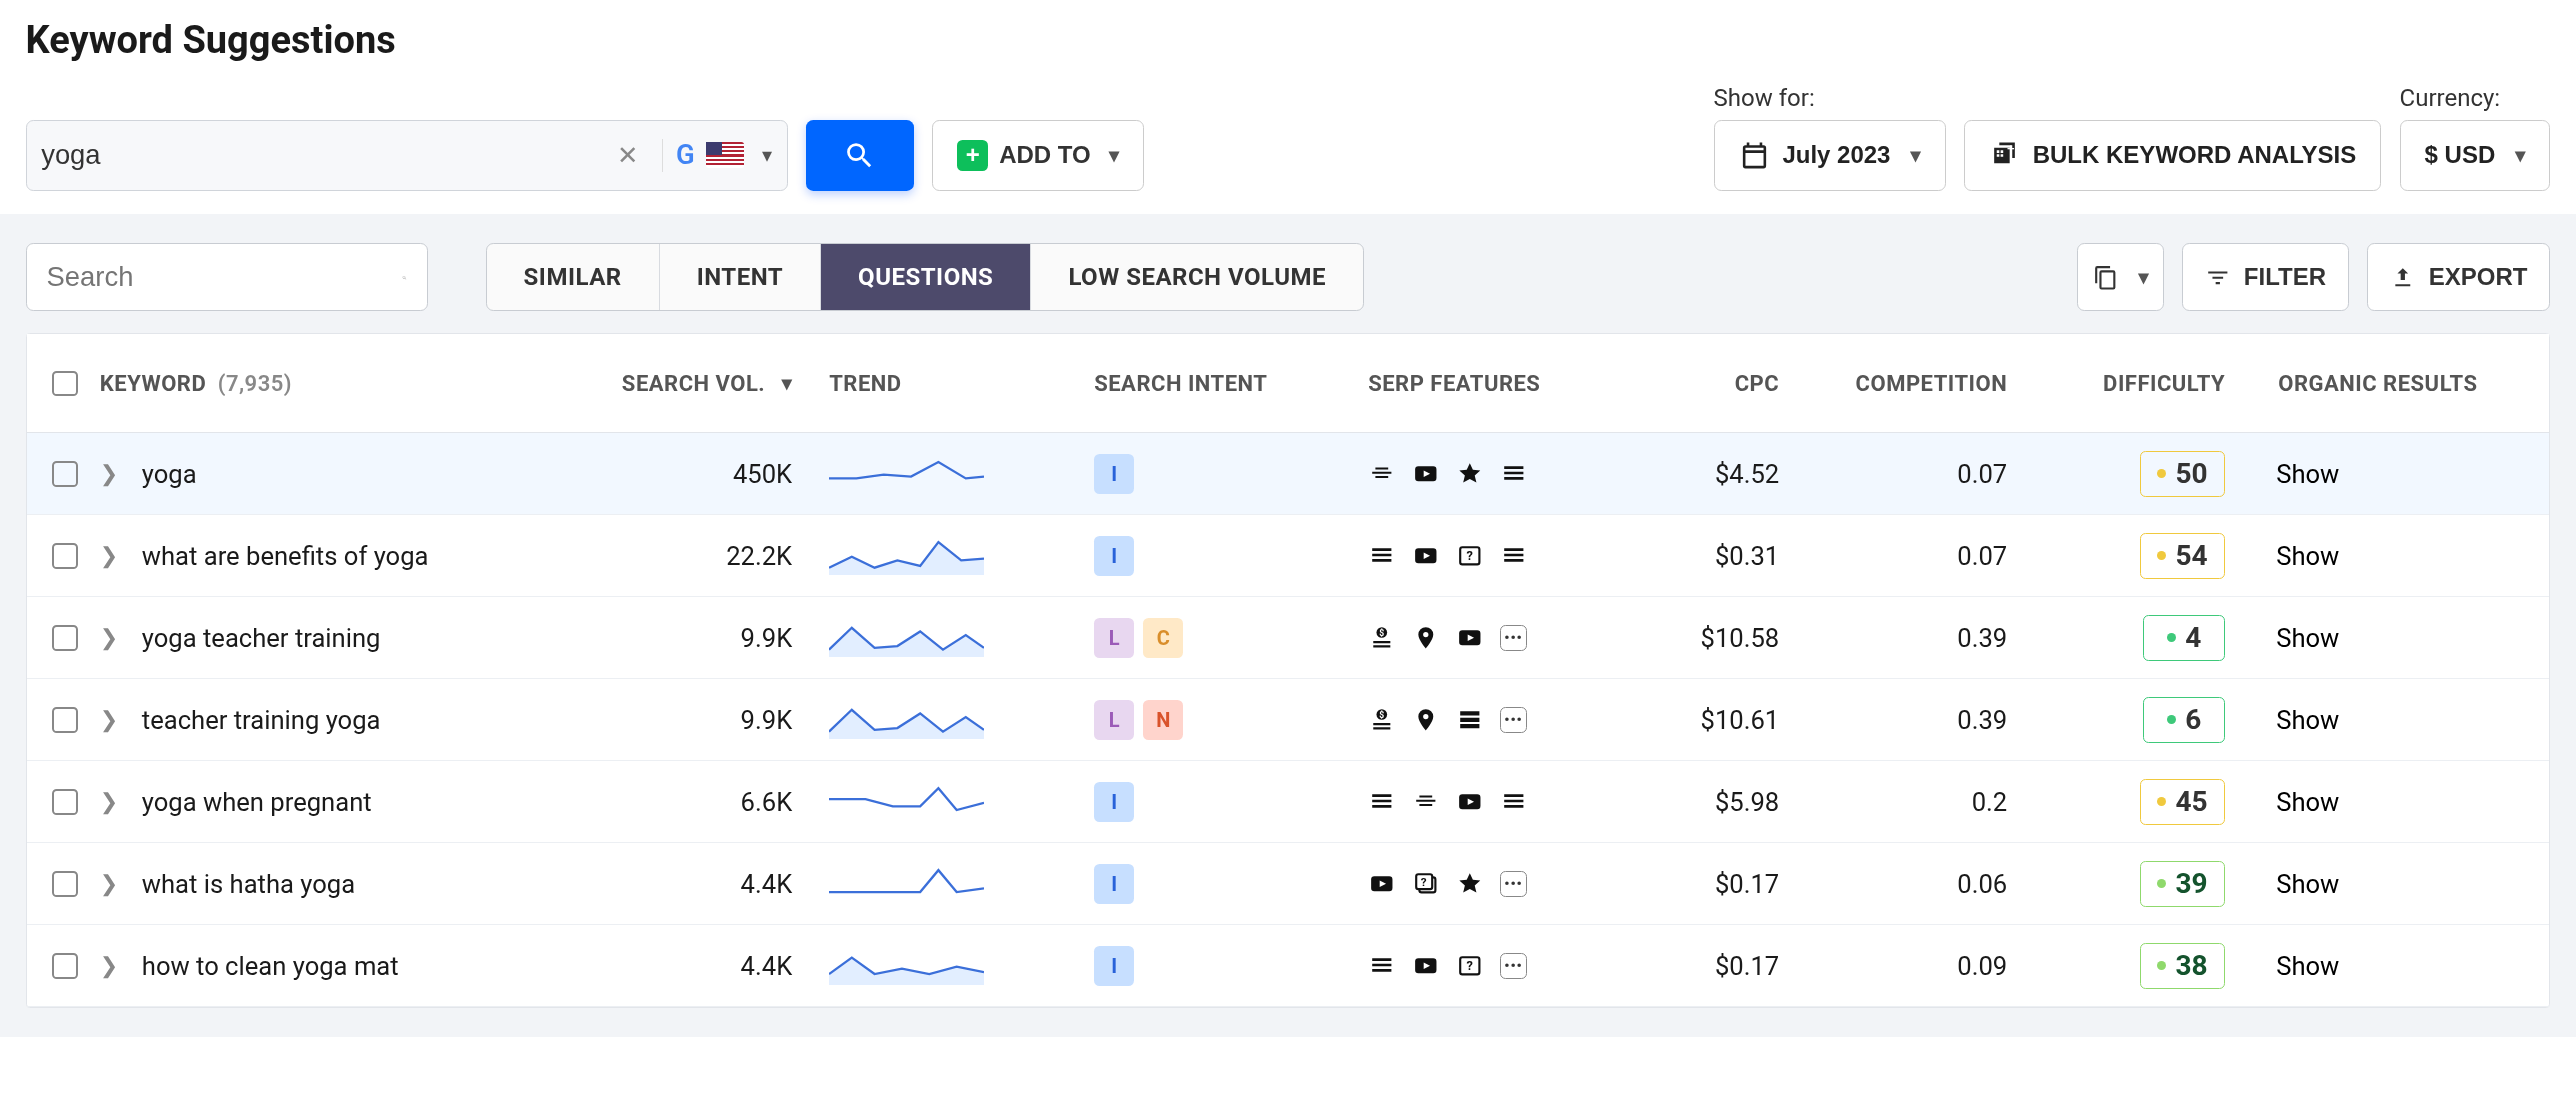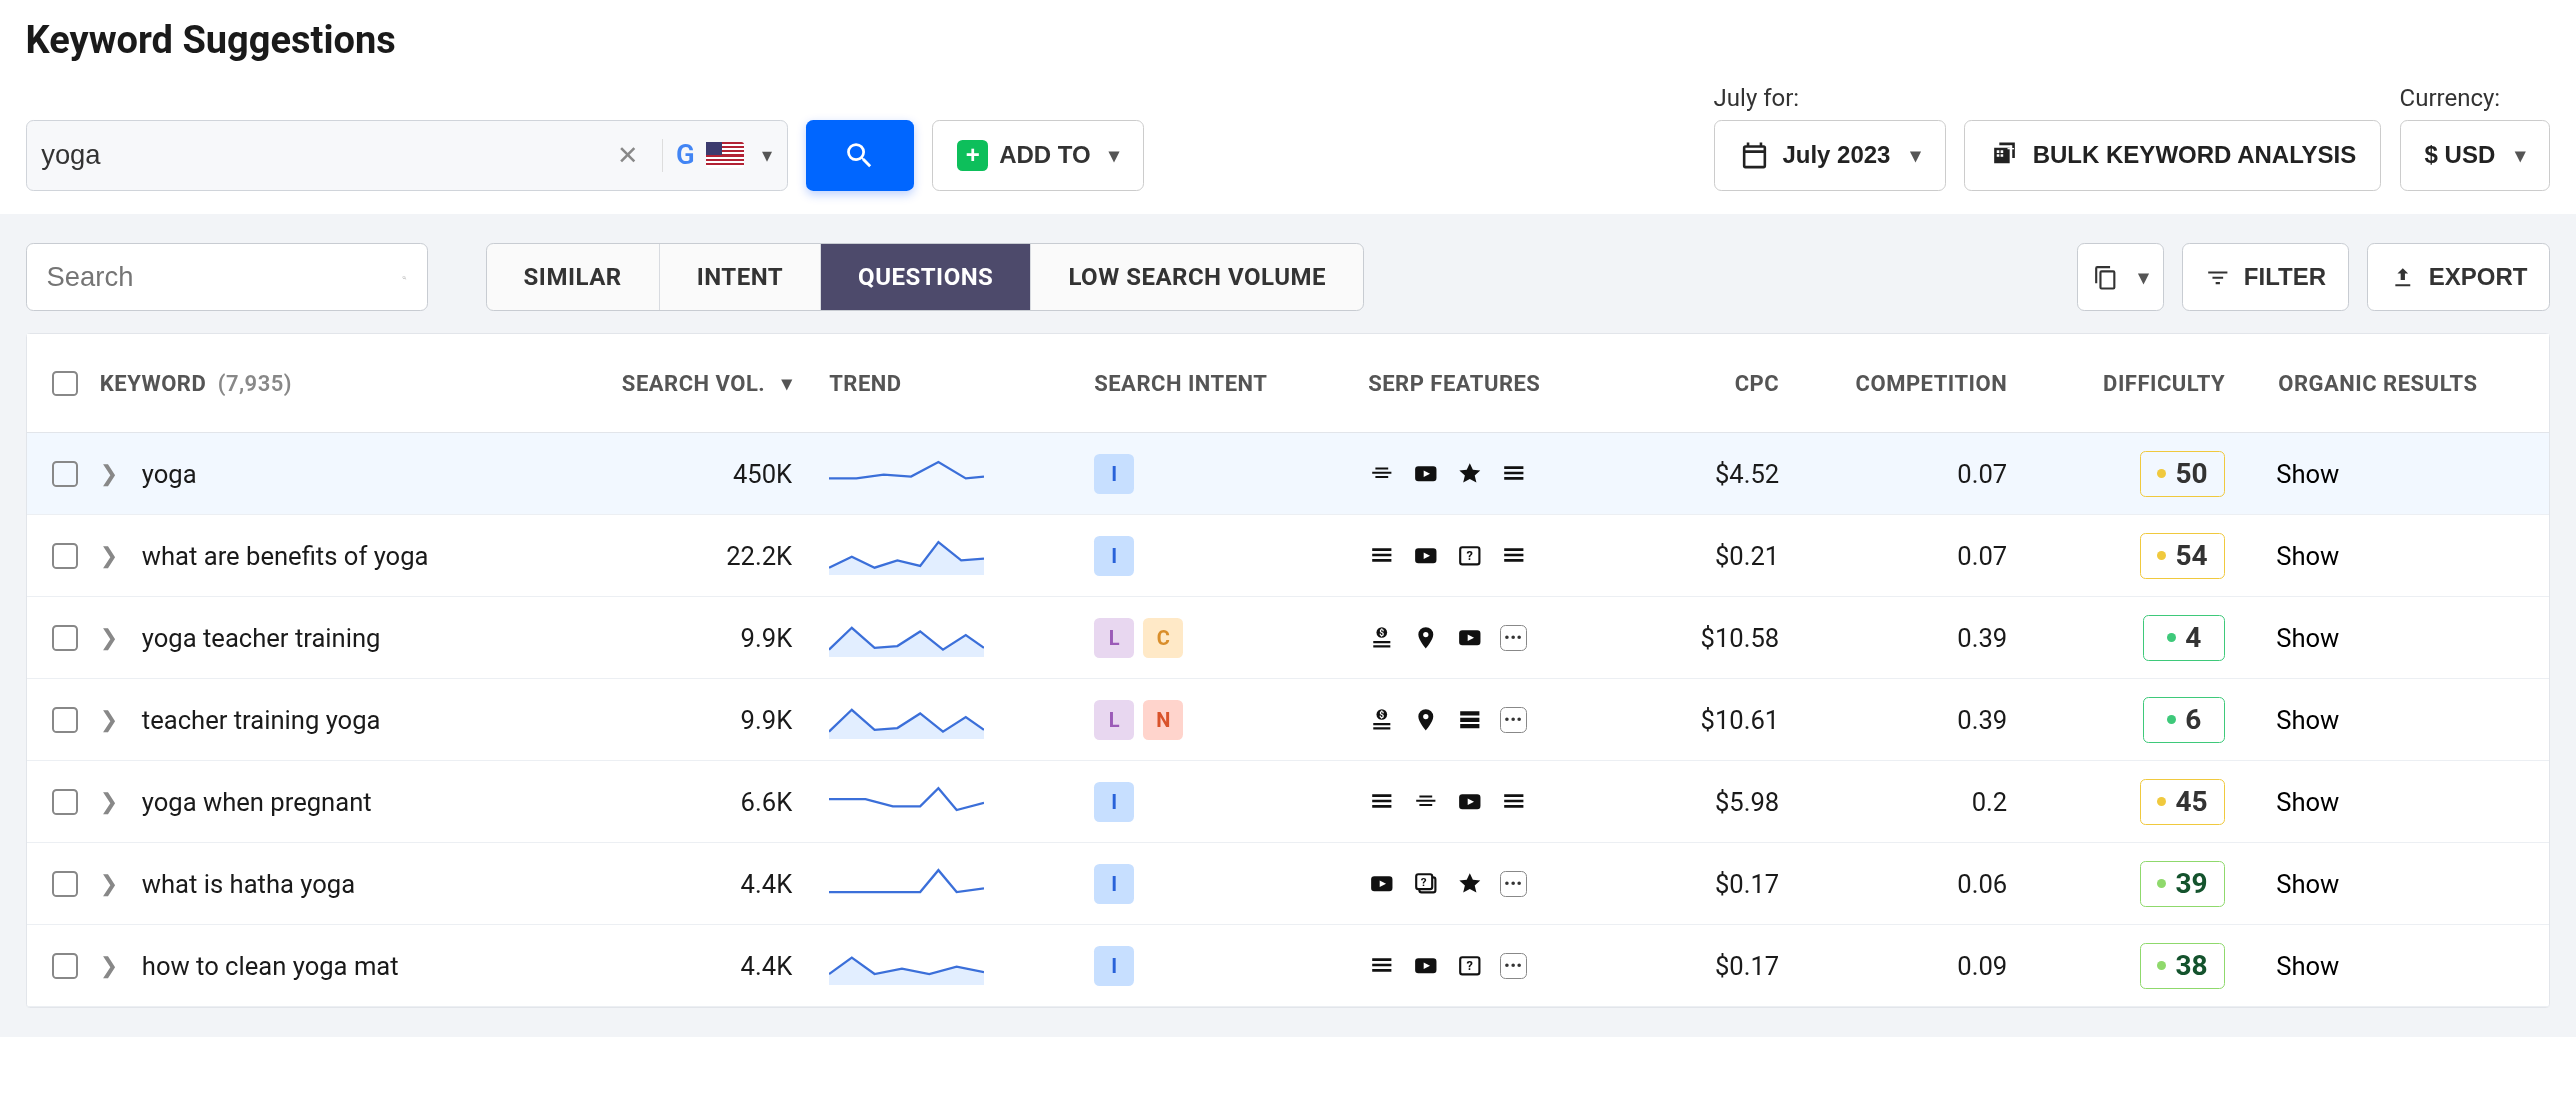--- a/index.html
+++ b/index.html
@@ -127,21 +127,21 @@
 
         <button class="add-to-btn">
           <span class="plus-ic">+</span>
           <span>ADD TO</span>
           <span class="chev">▾</span>
         </button>
       </div>
 
       <div class="toolbar-right">
         <div class="col-group">
-          <span class="label-sm">July for:</span>
+          <span class="label-sm">Show for:</span>
           <button class="date-btn">
             <svg class="cal-ic" viewBox="0 0 24 24">
                 <path fill="#222" d="M19 4h-1V2h-2v2H8V2H6v2H5a2 2 0 00-2 2v14a2 2 0 002 2h14a2 2 0 002-2V6a2 2 0 00-2-2zm0 16H5V10h14v10zM5 8V6h14v2H5z"></path>
               </svg>
             <span>July 2023</span>
             <span class="chev">▾</span>
           </button>
         </div>
 
         <div class="col-group" style="justify-content:flex-end;">
@@ -303,21 +303,21 @@
                   <rect x="3" y="4" width="18" height="16" rx="2" fill="none" stroke="#111" stroke-width="2"></rect>
                   <text x="12" y="16" text-anchor="middle" font-size="12" font-weight="700" fill="#111">?</text>
                 </svg>
               </span>
               <span class="sf-ic">
                 <svg viewBox="0 0 24 24" width="25.6" height="25.6">
                   <path fill="#111" d="M3 5h18v2.5H3zm0 5h18v2.5H3zm0 5h18v2.5H3z"></path>
                 </svg>
               </span>
             </div>
-    <div class="td cpc-cell">$0.21</div>
+    <div class="td cpc-cell">$0.31</div>
     <div class="td comp-cell">0.07</div>
     <div class="diff-cell">
       <span class="diff-badge diff-yellow"><span class="dot"></span>54</span>
     </div>
     <div class="td org-cell"><span class="show-link">Show</span></div>
   </div>
           <div class="trow">
     <div class="kw-cell">
       <div class="checkbox"></div>
       <span class="expand-chev">❯</span>

